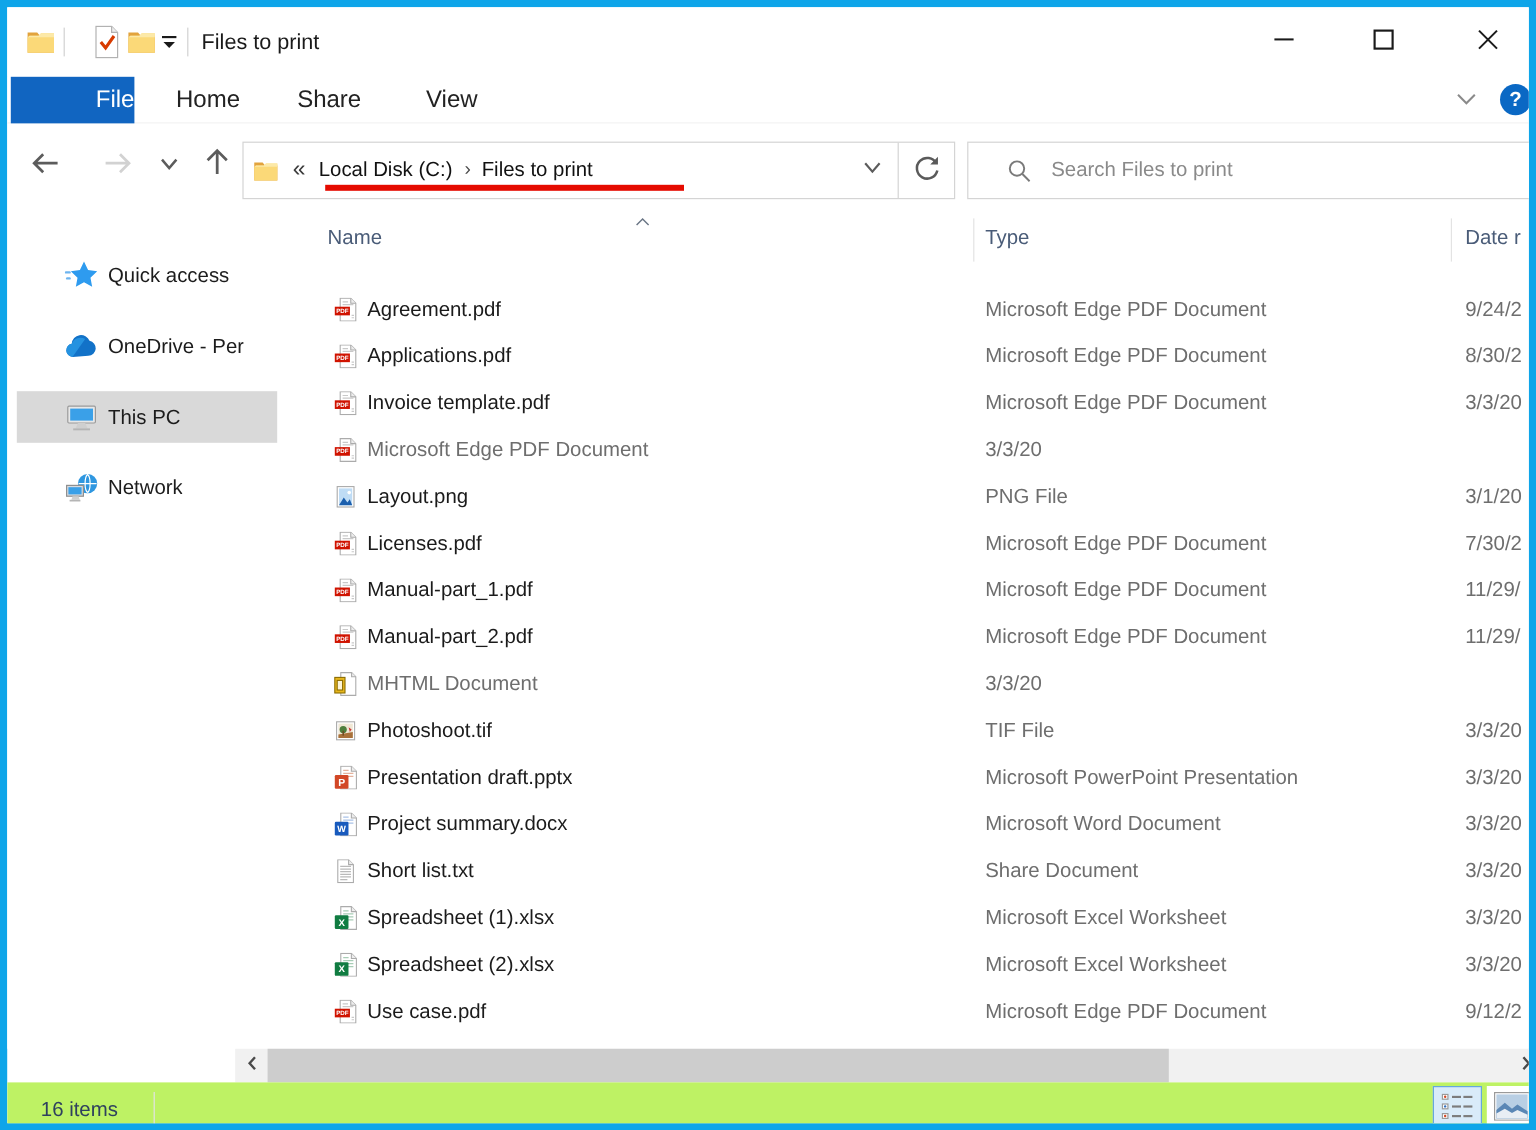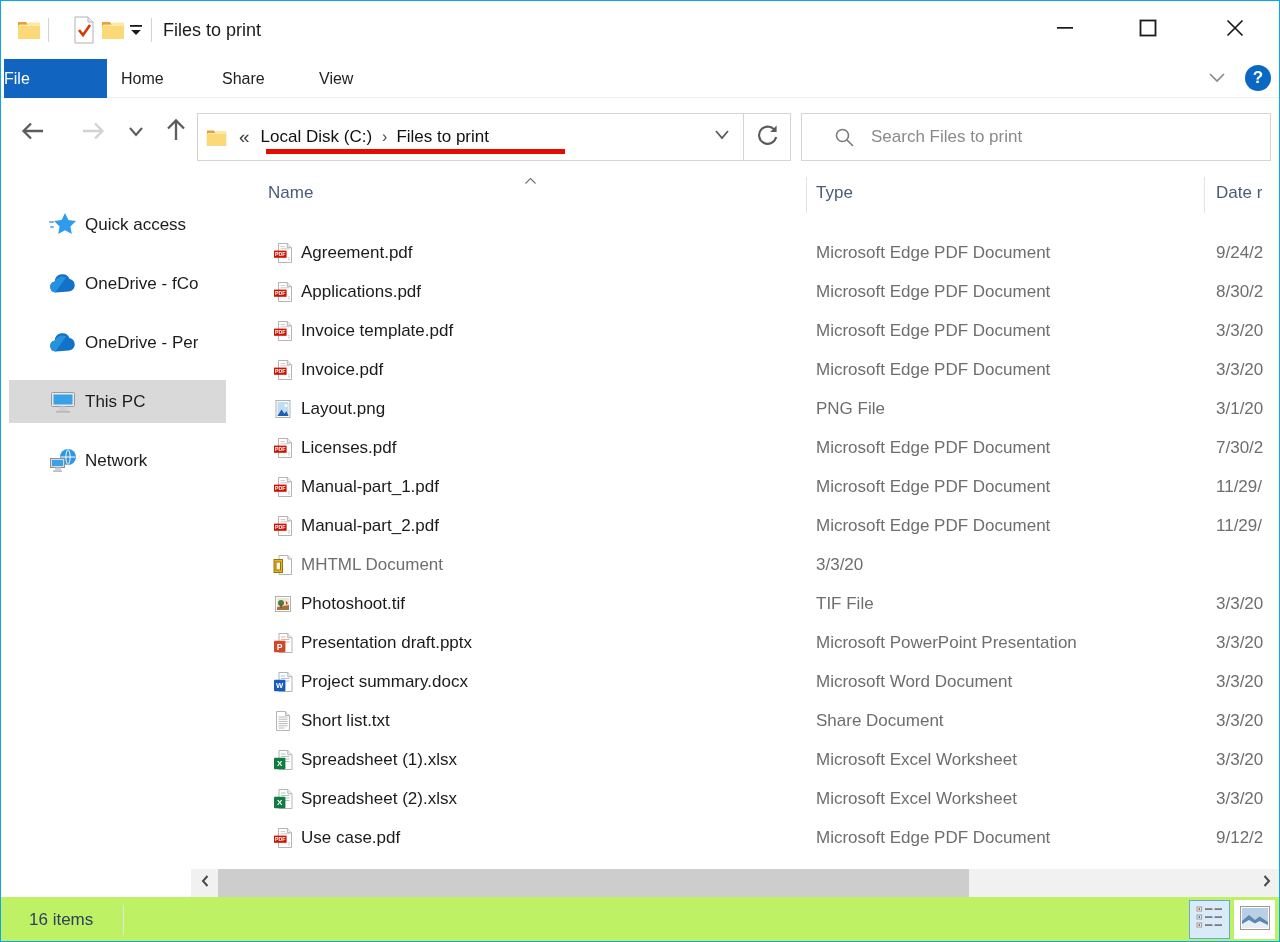--- a/index.html
+++ b/index.html
@@ -1,34 +1,34 @@
 <!DOCTYPE html>
 <html><head>
 <meta charset="utf-8">
 <style>
   * { margin:0; padding:0; box-sizing:border-box; }
   html,body { background:#fff; }
   body { font-family:"Liberation Sans", sans-serif; color:#1b1b1b; }
   .window { position:relative; width:1280px; height:942px; background:#fff;
-            border:1px solid #0ea5e9; overflow:hidden; }
+            border:6px solid #0ea5e9; overflow:hidden; }
 
   
   .titlebar { position:absolute; left:0; top:0; right:0; height:58px; background:#fff; }
   .tb-abs { position:absolute; display:flex; align-items:center; justify-content:center; }
   .tb-sep { position:absolute; top:17px; width:1px; height:24px; background:#d2d2d2; }
   .window-title { position:absolute; left:162px; top:0; height:58px; line-height:58px;
                   font-size:18px; color:#1a1a1a; white-space:nowrap; }
   .ctl { position:absolute; top:7px; width:44px; height:44px; display:flex;
          align-items:center; justify-content:center; }
 
   
   .ribbon { position:absolute; left:0; top:58px; right:0; height:39px; background:#fff;
             border-bottom:1px solid #f0f0f0; }
-  .tab { position:absolute; top:0; height:39px; line-height:39px; text-align:left;
-         font-size:16px; color:#222; }
+  .tab { position:absolute; top:0; height:39px; line-height:39px; text-align:right;
+         font-size:20px; color:#222; }
   .tab-file { left:3px; width:103px; background:#1165c1; color:#fff; }
   .tab-home  { left:120px; width:74px; }
   .tab-share { left:221px; width:74px; }
   .tab-view  { left:318px; width:74px; }
   .ribbon-chevron { position:absolute; left:1202px; top:9px; width:28px; height:24px;
                     display:flex; align-items:center; justify-content:center; }
   .help-btn { position:absolute; left:1244px; top:6px; width:26px; height:26px; border-radius:50%;
               background:#0a68c4; color:#fff; font-size:17px; font-weight:bold;
               display:flex; align-items:center; justify-content:center; }
 
@@ -235,29 +235,20 @@
         </span>
         <span class="side-label">Quick access</span>
       </div>
       <div class="side-item">
         <span class="side-icon">
           <svg width="32" height="22" viewBox="0 0 32 22">
             <path d="M8.6 19.5a5.6 5.6 0 0 1-.8-11.1A7.7 7.7 0 0 1 22.6 6a6.3 6.3 0 0 1-1 12.5z" fill="#1272c8"></path>
             <path d="M8.6 19.5a5.6 5.6 0 0 1-.8-11.1A7.7 7.7 0 0 1 19 4.6L8.4 19.5z" fill="#2592e0"></path>
           </svg>
         </span>
-        <span class="side-label">OneDrive - fCo</span>
-      </div>
-      <div class="side-item">
-        <span class="side-icon">
-          <svg width="32" height="22" viewBox="0 0 32 22">
-            <path d="M8.6 19.5a5.6 5.6 0 0 1-.8-11.1A7.7 7.7 0 0 1 22.6 6a6.3 6.3 0 0 1-1 12.5z" fill="#1272c8"></path>
-            <path d="M8.6 19.5a5.6 5.6 0 0 1-.8-11.1A7.7 7.7 0 0 1 19 4.6L8.4 19.5z" fill="#2592e0"></path>
-          </svg>
-        </span>
         <span class="side-label">OneDrive - Per</span>
       </div>
       <div class="side-item selected">
         <span class="side-icon">
           <svg width="30" height="26" viewBox="0 0 30 26">
             <rect x="3.5" y="3.5" width="23" height="14" rx="1" fill="#e8e8e8" stroke="#9a9a9a"></rect>
             <rect x="5.5" y="5.5" width="19" height="10" fill="#3aa0e8"></rect>
             <path d="M12 17.5L10 22h10l-2-4.5z" fill="#cfcfcf"></path>
             <rect x="8" y="22" width="14" height="1.6" fill="#b5b5b5"></rect>
           </svg>
@@ -337,21 +328,20 @@
         <div class="frow">
           <span class="ficon">
             <svg width="20" height="20" viewBox="0 0 20 20">
               <path d="M5.5.5h8.8l4.2 4.2V19.5H5.5z" fill="#fff" stroke="#ababab" stroke-width=".9"></path>
               <path d="M14.3.5v4.2h4.2" fill="#ededed" stroke="#ababab" stroke-width=".9"></path>
               <path d="M7.5 3.6h4.5M7.5 5.8h9M15 16.8h2M15 14.8h2" stroke="#c9c9c9"></path>
               <rect x="1" y="7.6" width="12.6" height="7.2" fill="#d01300"></rect>
               <text x="7.3" y="12.9" font-size="5.2" font-weight="bold" fill="#fff" text-anchor="middle" font-family="Liberation Sans,sans-serif">PDF</text>
             </svg>
           </span>
-          <span class="fname">Invoice.pdf</span>
           <span class="ftype">Microsoft Edge PDF Document</span>
           <span class="fdate">3/3/20</span>
         </div>
         <div class="frow">
           <span class="ficon">
             <svg width="20" height="20" viewBox="0 0 20 20">
               <rect x="3" y="1.5" width="14" height="17" fill="#fff" stroke="#a9a9a9" stroke-width=".9"></rect>
               <rect x="4.5" y="3" width="11" height="14" fill="#bfdcf5"></rect>
               <path d="M4.5 17l4-6.5 3 4.2 2-2.7 2 5z" fill="#1b5fae"></path>
               <circle cx="13" cy="6.5" r="1.5" fill="#fff"></circle>

